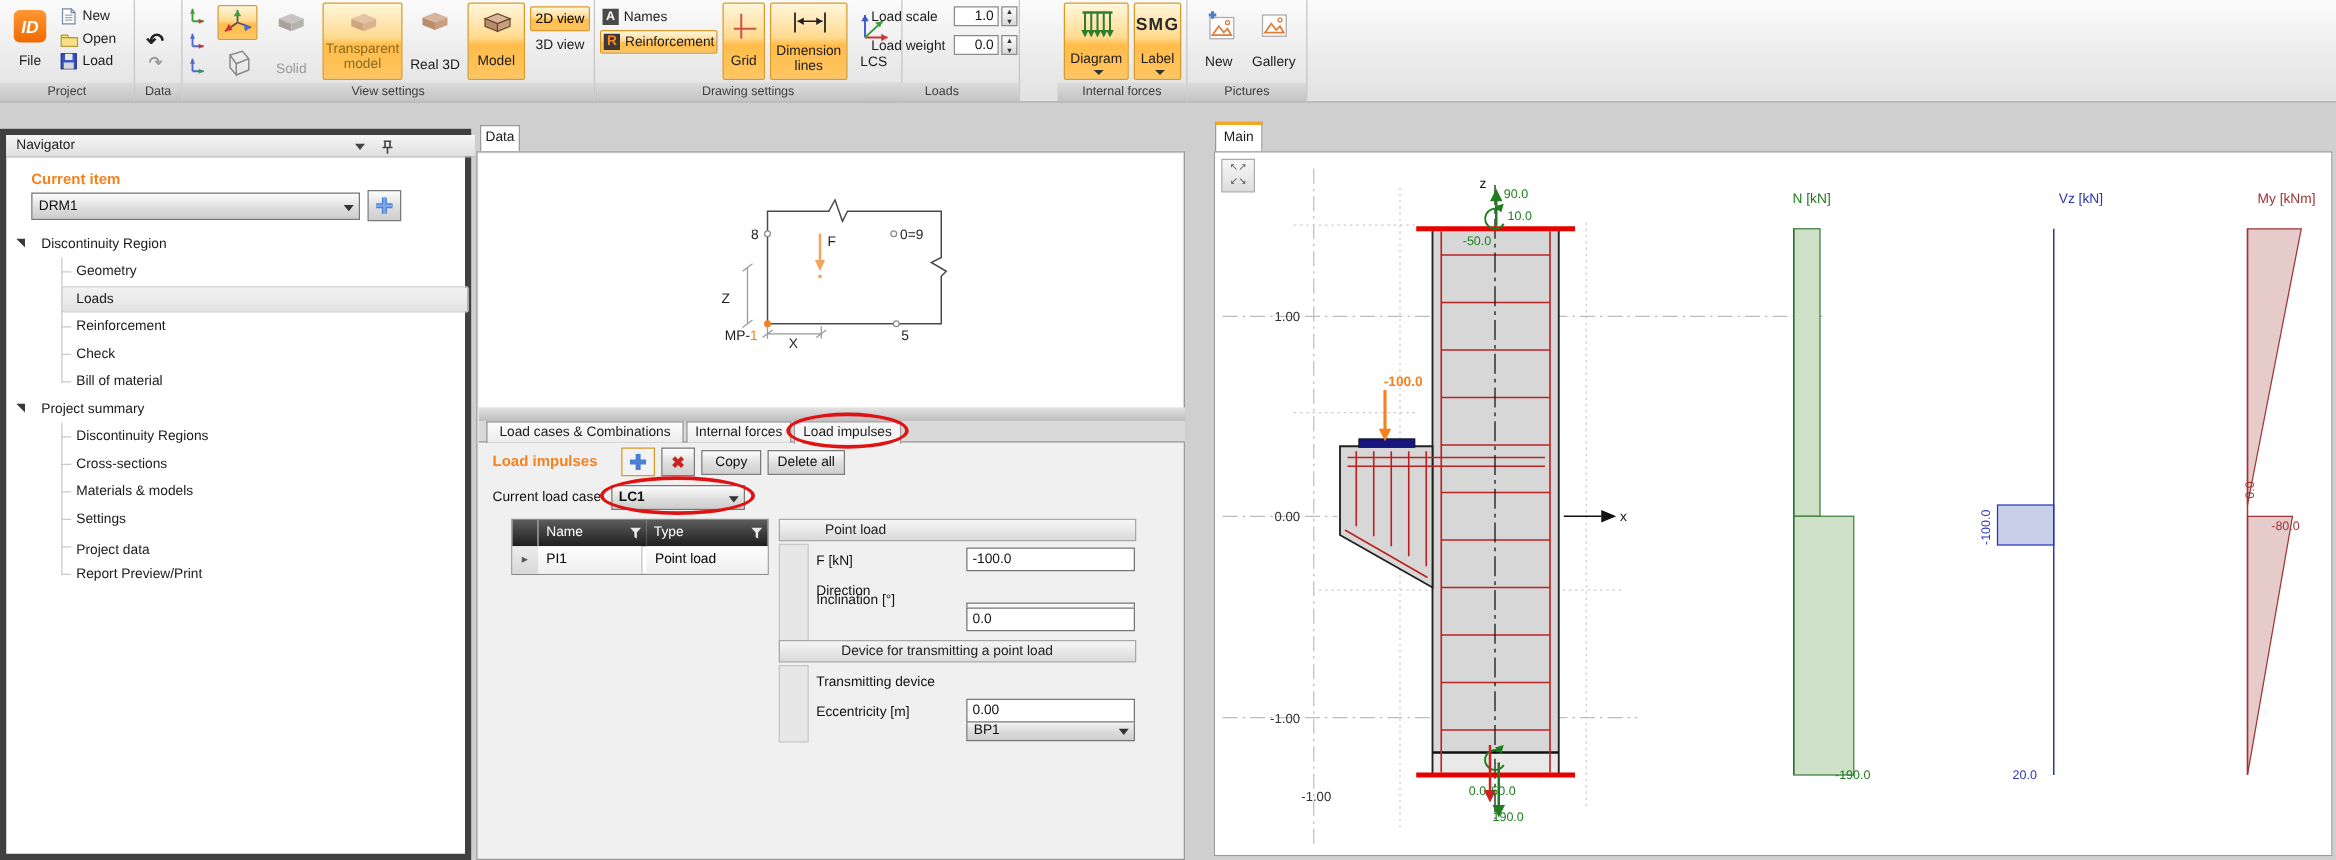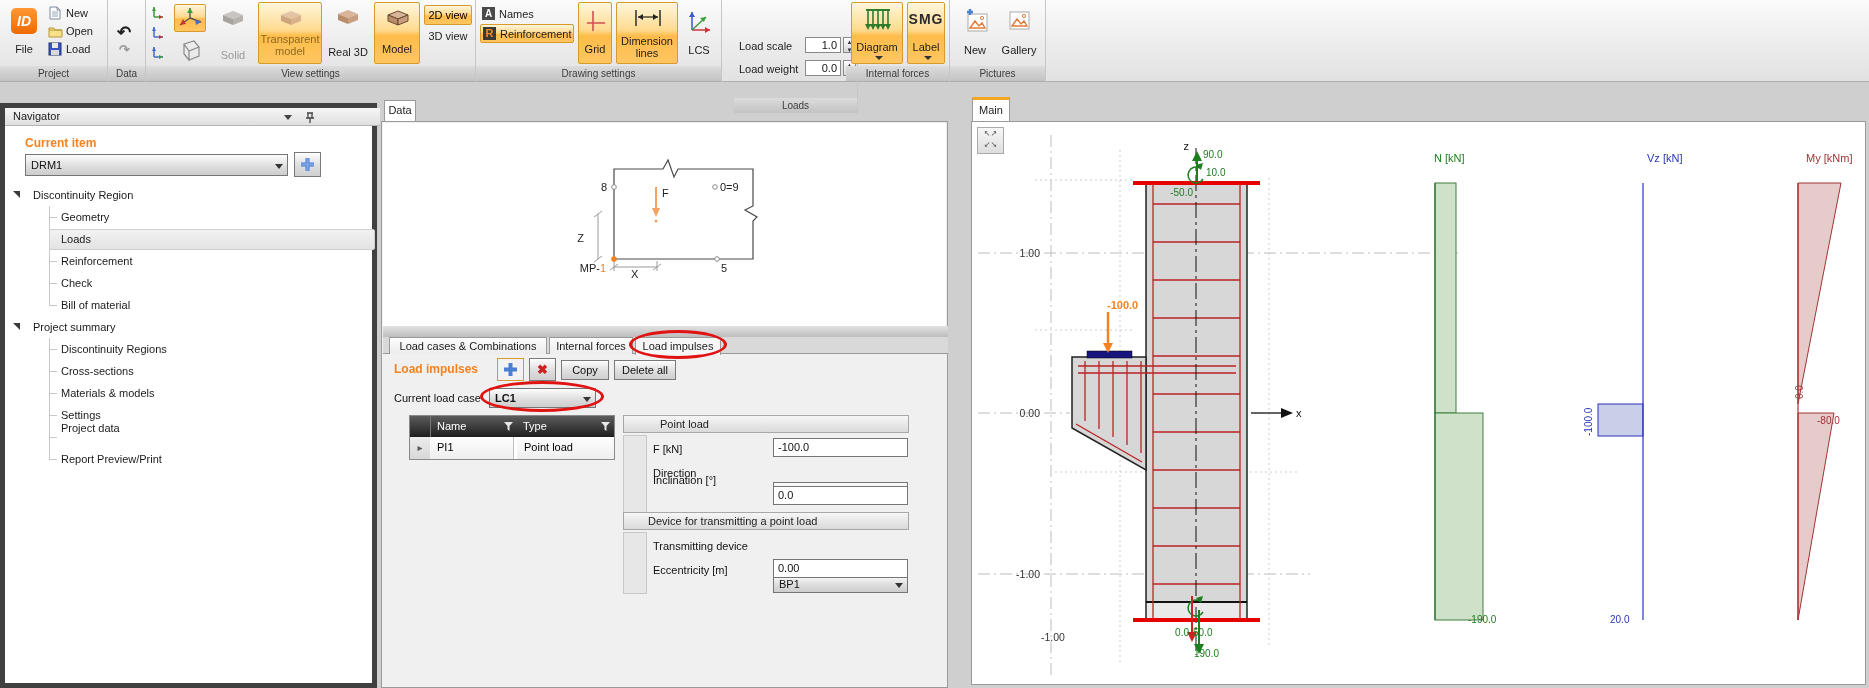--- a/index.html
+++ b/index.html
@@ -179,21 +179,21 @@
           <path d="M6,22 L24,22" stroke="#c33" stroke-width="1.5"></path>
           <path d="M24,22 l-5,-3 0,6 z" fill="#c33"></path>
           <path d="M6,22 L20,9" stroke="#3aa03a" stroke-width="1.5"></path>
           <path d="M20,9 l-6,1 4,4 z" fill="#3aa03a"></path>
         </svg>
       <div class="abs rtxt" style="left:0;right:0;top:40px;">LCS</div>
     </div>
     <div class="glabel">Drawing settings</div>
   </div>
 
-  <div class="abs rgroup" style="left:734px;width:124px;margin-top:32px;">
+  <div class="abs rgroup" style="left:692px;width:124px;">
     <span class="abs rtxt" style="left:5px;top:8px;">Load scale</span>
     <div class="abs numbox" style="left:71px;top:5px;width:36px;">1.0</div>
     <div class="abs spin" style="left:109px;top:5px;">▲<br>▼</div>
     <span class="abs rtxt" style="left:5px;top:31px;">Load weight</span>
     <div class="abs numbox" style="left:71px;top:28px;width:36px;">0.0</div>
     <div class="abs spin" style="left:109px;top:28px;">▲<br>▼</div>
     <div class="glabel">Loads</div>
   </div>
 
   <div class="abs rgroup" style="left:846px;width:104px;">
@@ -276,21 +276,21 @@
   <div class="abs tline" style="left:44px;top:241px;width:8px;height:1px;"></div>
   <div class="abs tline" style="left:44px;top:263px;width:8px;height:1px;"></div>
   <div class="abs tline" style="left:44px;top:285px;width:8px;height:1px;"></div>
   <div class="abs tline" style="left:44px;top:307px;width:8px;height:1px;"></div>
   <div class="abs tline" style="left:44px;top:329px;width:8px;height:1px;"></div>
   <div class="abs tline" style="left:44px;top:351px;width:8px;height:1px;"></div>
   <div class="abs tree-item" style="left:56px;top:231px;">Discontinuity Regions</div>
   <div class="abs tree-item" style="left:56px;top:253px;">Cross-sections</div>
   <div class="abs tree-item" style="left:56px;top:275px;">Materials &amp; models</div>
   <div class="abs tree-item" style="left:56px;top:297px;">Settings</div>
-  <div class="abs tree-item" style="left:56px;top:310px;text-align:center;">Project data</div>
+  <div class="abs tree-item" style="left:56px;top:322px;text-align:center;">Project data</div>
   <div class="abs tree-item" style="left:56px;top:341px;">Report Preview/Print</div>
 </div>
 
 <div class="abs tab" style="left:384px;top:100px;width:32px;height:21px;">Data</div>
 <div class="abs" style="left:381px;top:121px;width:567px;height:567px;background:#f0f0f0;border:1px solid #9a9a9a;">
 
   <div class="abs" style="left:1px;top:1px;width:563px;height:203px;background:#fff;"></div>
   <svg class="abs" style="left:1px;top:1px;" width="563" height="203" viewBox="382 122 563 203">
     <path d="M613,168 H662 l5,-9 6,17 4,-8 H752 V205 l-8,4 12,7 -4,4 V258 H613 Z" fill="#ffffff" stroke="#4a4a4a" stroke-width="1.2"></path>
     <g stroke="#9a9a9a" stroke-width="1">
@@ -365,21 +365,21 @@
   <div class="abs grphead" style="left:241px;top:293px;width:286px;height:18px;padding-left:36px;">Point load</div>
   <div class="abs" style="left:241px;top:313px;width:24px;height:86px;background:#e7e7e7;border:1px solid #c8c8c8;"></div>
   <div class="abs plabel" style="left:271px;top:317px;">F [kN]</div>
   <div class="abs fieldtxt" style="left:391px;top:316px;width:135px;height:19px;">-100.0</div>
   <div class="abs plabel" style="left:271px;top:341px;">Direction</div>
   <div class="abs combo" style="left:391px;top:340px;width:135px;height:19px;">
     <span>Global Z</span><span class="arr"></span>
   </div>
   <div class="abs plabel" style="left:271px;top:348px;">Inclination [°]</div>
   <div class="abs fieldtxt" style="left:391px;top:364px;width:135px;height:19px;">0.0</div>
-  <div class="abs grphead" style="left:241px;top:390px;width:286px;height:18px;padding-left:24px;">Device for transmitting a point load</div>
+  <div class="abs grphead" style="left:241px;top:390px;width:286px;height:18px;padding-left:49px;">Device for transmitting a point load</div>
   <div class="abs" style="left:241px;top:410px;width:24px;height:62px;background:#e7e7e7;border:1px solid #c8c8c8;"></div>
   <div class="abs plabel" style="left:271px;top:414px;">Transmitting device</div>
   <div class="abs combo" style="left:391px;top:413px;width:135px;height:19px;">
     <span>BP1</span><span class="arr"></span>
   </div>
   <div class="abs plabel" style="left:271px;top:438px;">Eccentricity [m]</div>
   <div class="abs fieldtxt" style="left:391px;top:437px;width:135px;height:19px;">0.00</div>
 
   <div class="abs redcircle" style="left:247px;top:208px;width:98px;height:29px;"></div>
   <div class="abs redcircle" style="left:98px;top:259px;width:124px;height:31px;"></div>

